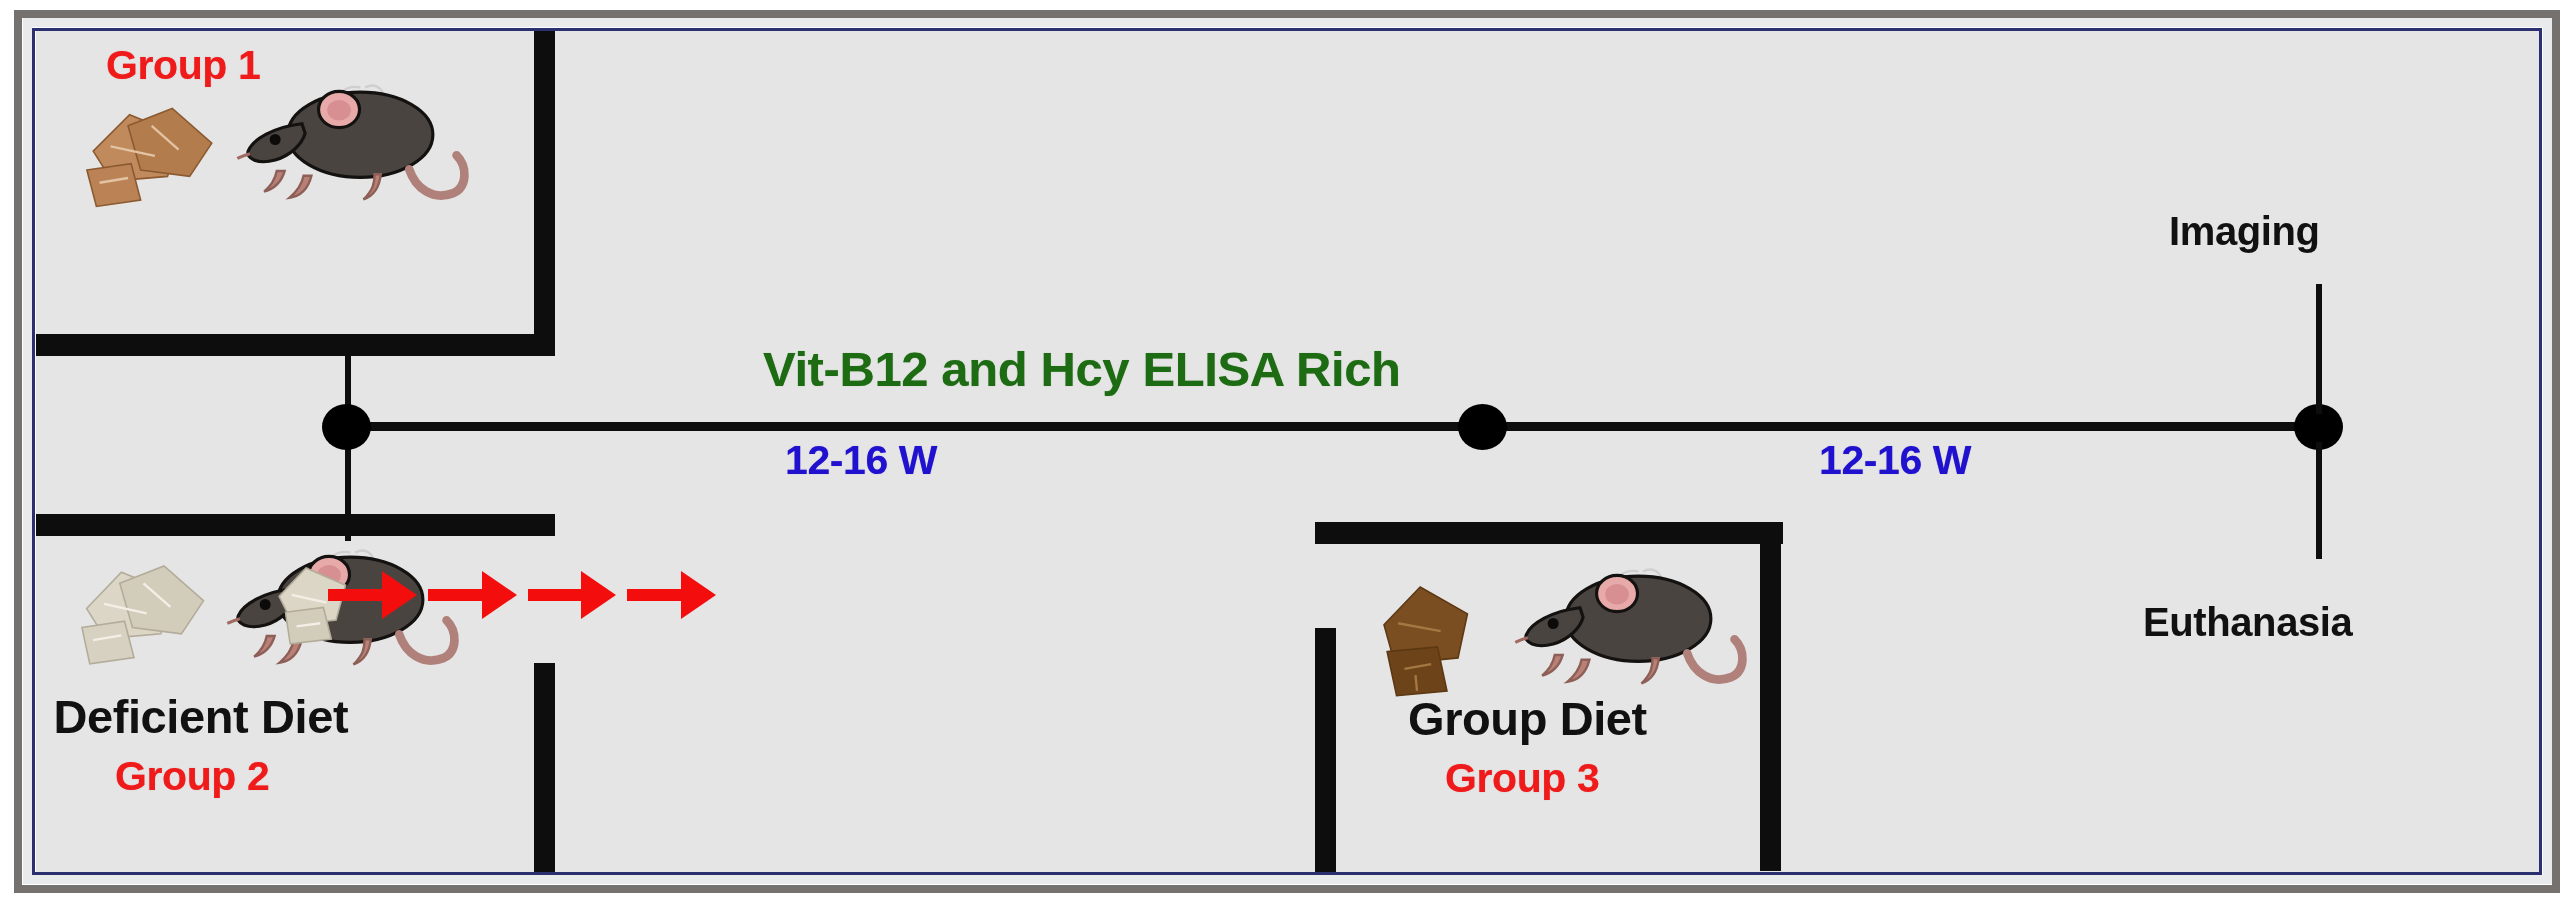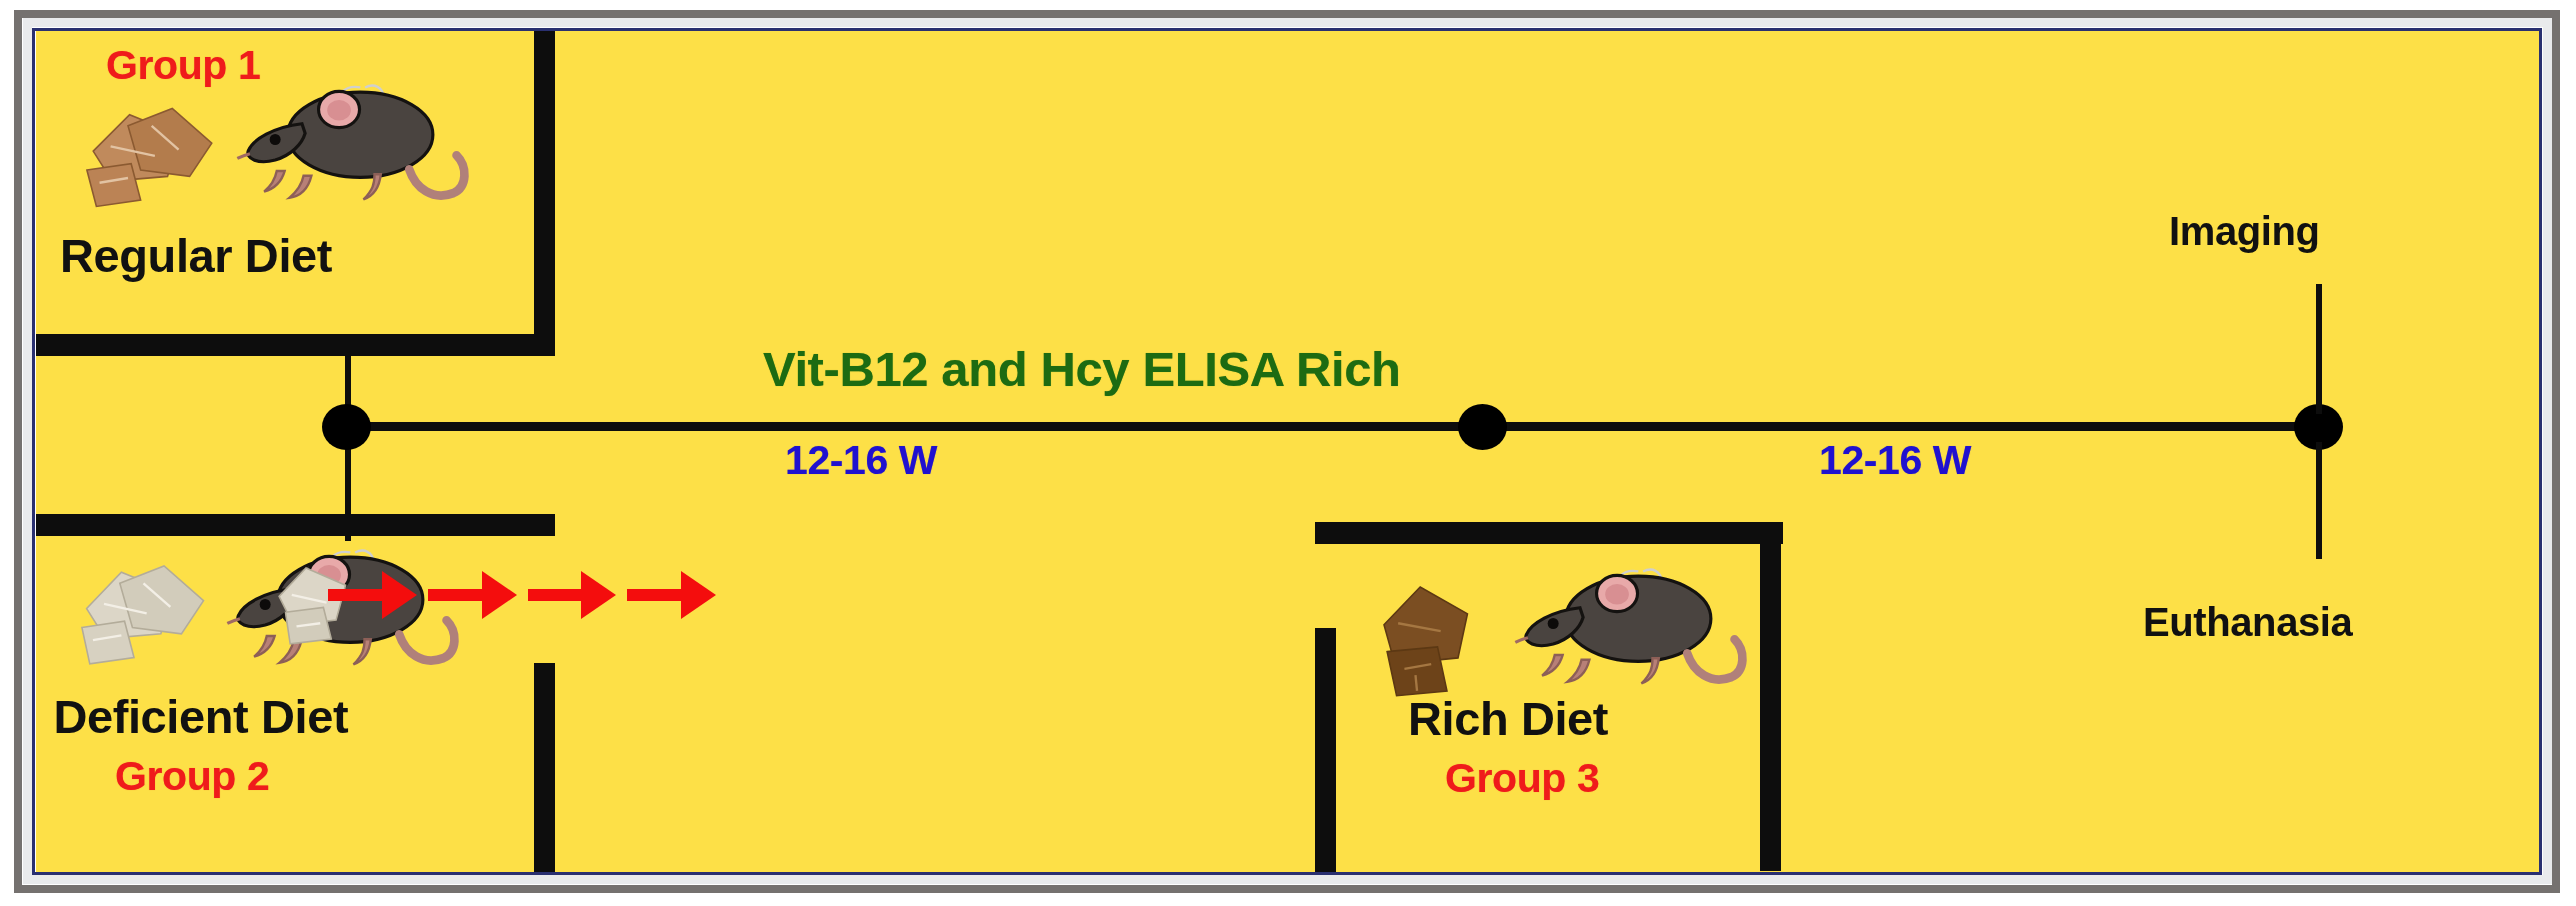--- a/index.html
+++ b/index.html
@@ -42,21 +42,21 @@
     left: 32px; top: 28px;
     width: 2510px; height: 847px;
     background: #ffffff;
     border: 3.2px solid #2a3070;
     box-sizing: border-box;
   }
   .canvas {
     position: absolute;
     left: 36px; top: 31px;
     width: 2503px; height: 841px;
-    background: #fde047;
+    background: #e5e5e5;
     overflow: hidden;
   }
 
   
   .rule {
     position: absolute;
     background: #0d0d0d;
   }
 
   
@@ -198,21 +198,20 @@
         <ellipse cx="143" cy="41" rx="15" ry="13" fill="#d88f92"></ellipse>
         <circle cx="62" cy="78" r="7" fill="#0d0b0a"></circle>
         <path d="M30,96 C22,98 18,100 14,102" stroke="#a06a63" stroke-width="4" fill="none"></path>
         <path d="M74,118 C70,132 62,140 48,144 C58,136 62,128 64,118 Z" fill="#b88077" stroke="#8d5f57" stroke-width="3"></path>
         <path d="M108,124 C104,140 94,150 80,152 C92,142 96,134 98,124 Z" fill="#b88077" stroke="#8d5f57" stroke-width="3"></path>
         <path d="M196,122 C194,140 186,150 174,154 C186,142 188,134 188,122 Z" fill="#b88077" stroke="#8d5f57" stroke-width="3"></path>
         <path d="M232,116 C240,140 262,156 288,146 C306,138 306,112 292,98" stroke="#b0807a" stroke-width="11" fill="none" stroke-linecap="round"></path>
       </svg>
     </div>
 
-    <div class="lbl lbl-diet-black" style="left:24px; top:201px;">Regular Diet</div>
 
     <div class="timeline-line" style="left:309px; top:312px; width:6.3px; height:198px;"></div>
 
     <div class="timeline-line" style="left:312px; top:391px; width:1975px; height:8.7px;"></div>
 
     <div class="node" style="left:286px; top:373px; width:49px; height:46px;"></div>
 
     <div class="node" style="left:1422px; top:373px; width:49px; height:46px;"></div>
 
     <div class="node" style="left:2258px; top:373px; width:49px; height:46px;"></div>
@@ -325,19 +324,19 @@
         <ellipse cx="143" cy="41" rx="15" ry="13" fill="#d88f92"></ellipse>
         <circle cx="62" cy="78" r="7" fill="#0d0b0a"></circle>
         <path d="M30,96 C22,98 18,100 14,102" stroke="#a06a63" stroke-width="4" fill="none"></path>
         <path d="M74,118 C70,132 62,140 48,144 C58,136 62,128 64,118 Z" fill="#b88077" stroke="#8d5f57" stroke-width="3"></path>
         <path d="M108,124 C104,140 94,150 80,152 C92,142 96,134 98,124 Z" fill="#b88077" stroke="#8d5f57" stroke-width="3"></path>
         <path d="M196,122 C194,140 186,150 174,154 C186,142 188,134 188,122 Z" fill="#b88077" stroke="#8d5f57" stroke-width="3"></path>
         <path d="M232,116 C240,140 262,156 288,146 C306,138 306,112 292,98" stroke="#b0807a" stroke-width="11" fill="none" stroke-linecap="round"></path>
       </svg>
     </div>
 
-    <div class="lbl lbl-diet-black" style="left:1372px; top:664px;">Rich Diet</div>
+    <div class="lbl lbl-diet-black" style="left:1372px; top:664px;">Group Diet</div>
 
     <div class="lbl lbl-group-red" style="left:1399px; top:727px;margin-left:10px;">Group 3</div>
 
   </div>
 </div>
 
 
 </body></html>

